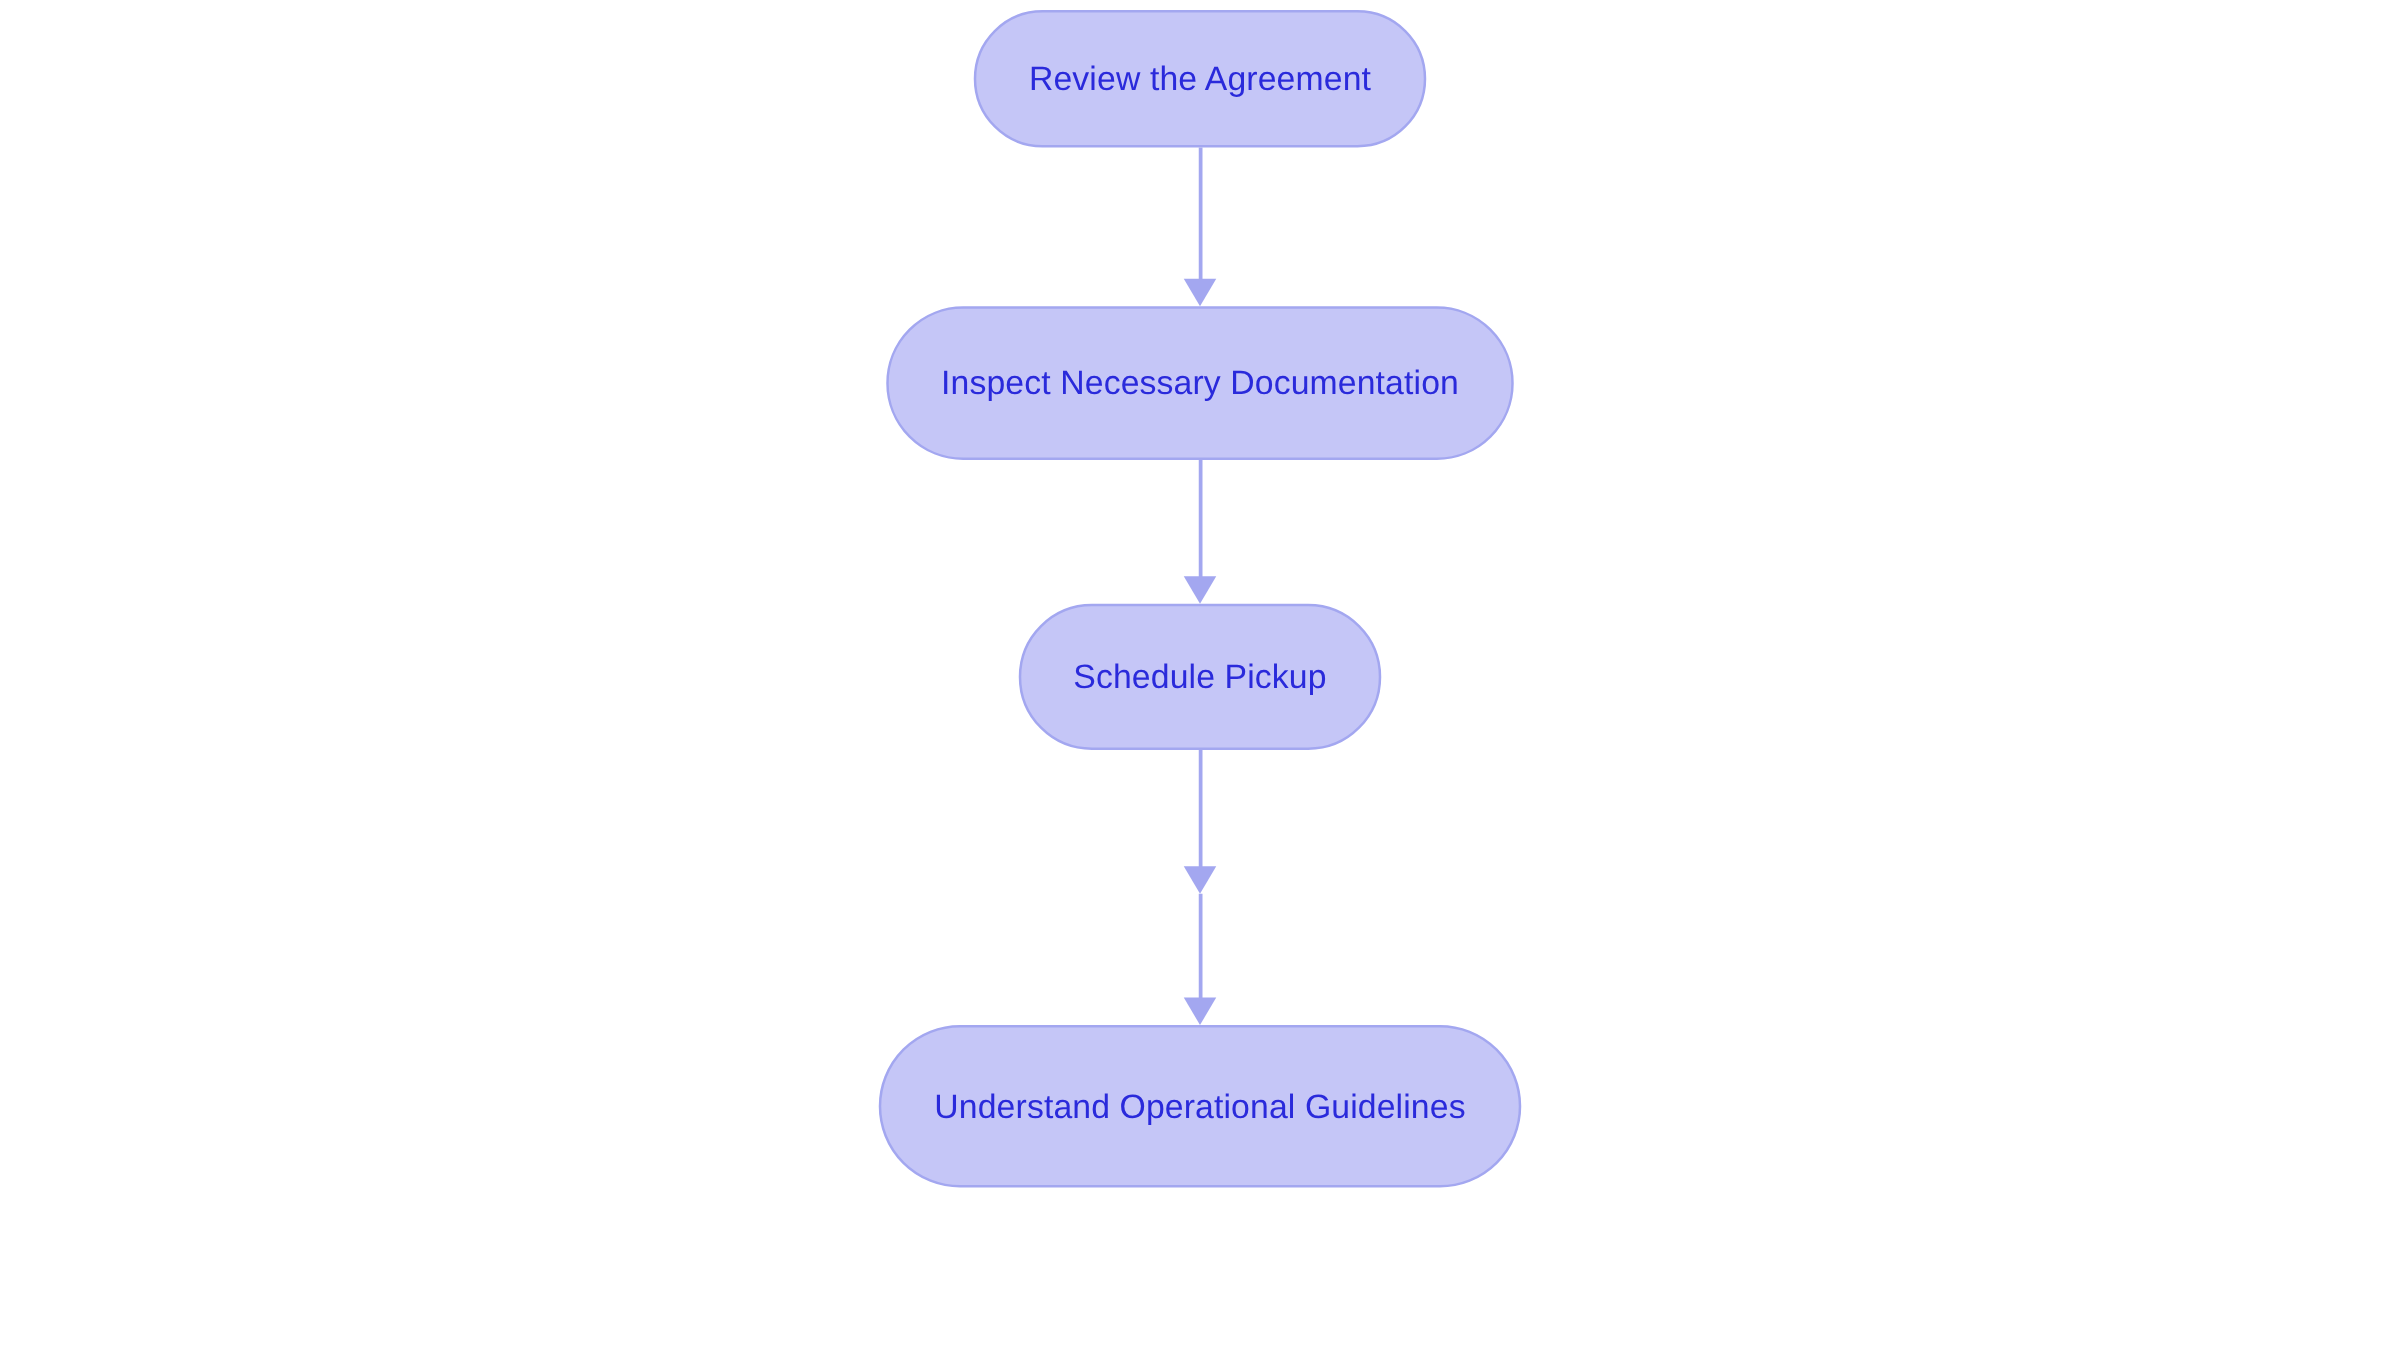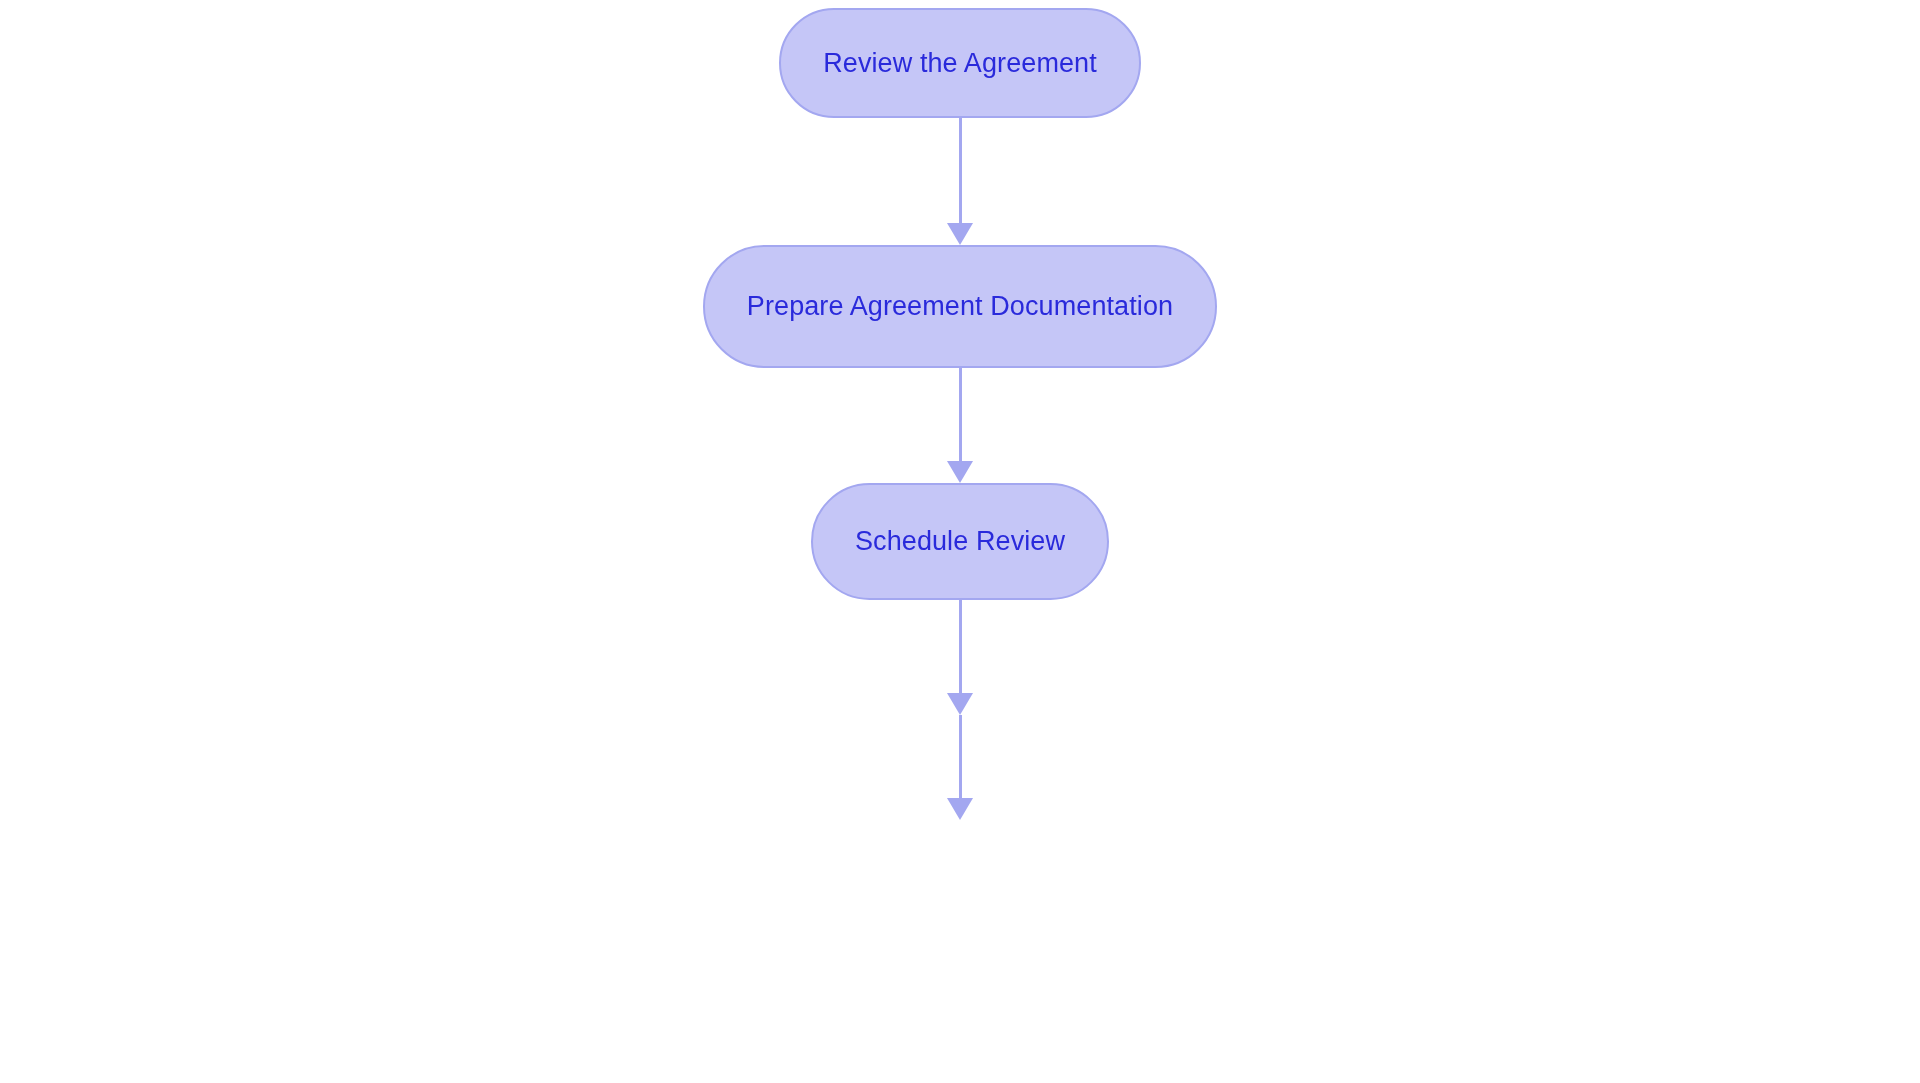--- a/index.html
+++ b/index.html
@@ -100,38 +100,41 @@
     <div class="node n0">
       <span class="node-label">Review the Agreement</span>
     </div>
 
     <div class="connector c0">
       <div class="line"></div>
       <div class="arrowhead"></div>
     </div>
 
     <div class="node n1">
-      <span class="node-label">Prepare Agreement Documentation</span>
+      <span class="node-label">Inspect Necessary Documentation</span>
     </div>
 
     <div class="connector c1">
       <div class="line"></div>
       <div class="arrowhead"></div>
     </div>
 
     <div class="node n2">
-      <span class="node-label">Schedule Review</span>
+      <span class="node-label">Schedule Pickup</span>
     </div>
 
     <div class="connector c2">
       <div class="line"></div>
       <div class="arrowhead"></div>
     </div>
 
 
     <div class="connector c3">
       <div class="line"></div>
       <div class="arrowhead"></div>
     </div>
 
+    <div class="node n4">
+      <span class="node-label">Understand Operational Guidelines</span>
+    </div>
 
   </div>
 </div>
 
 </body></html>

